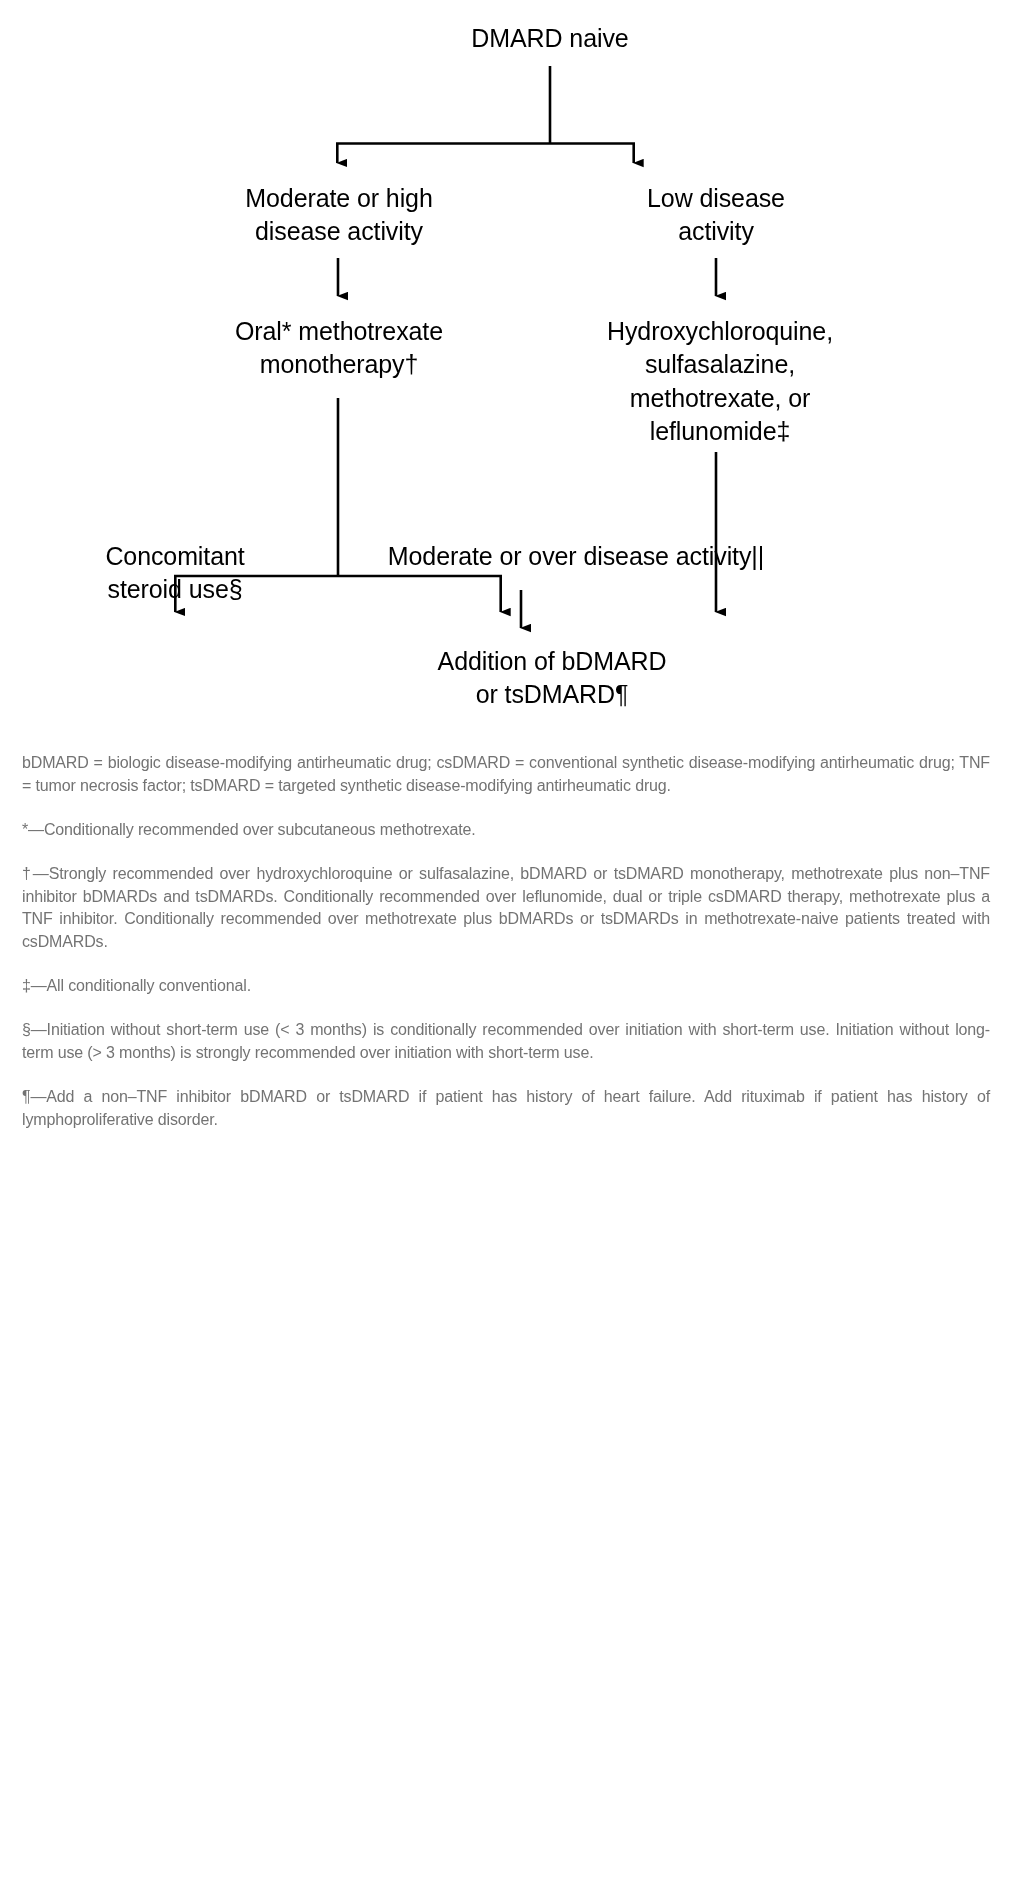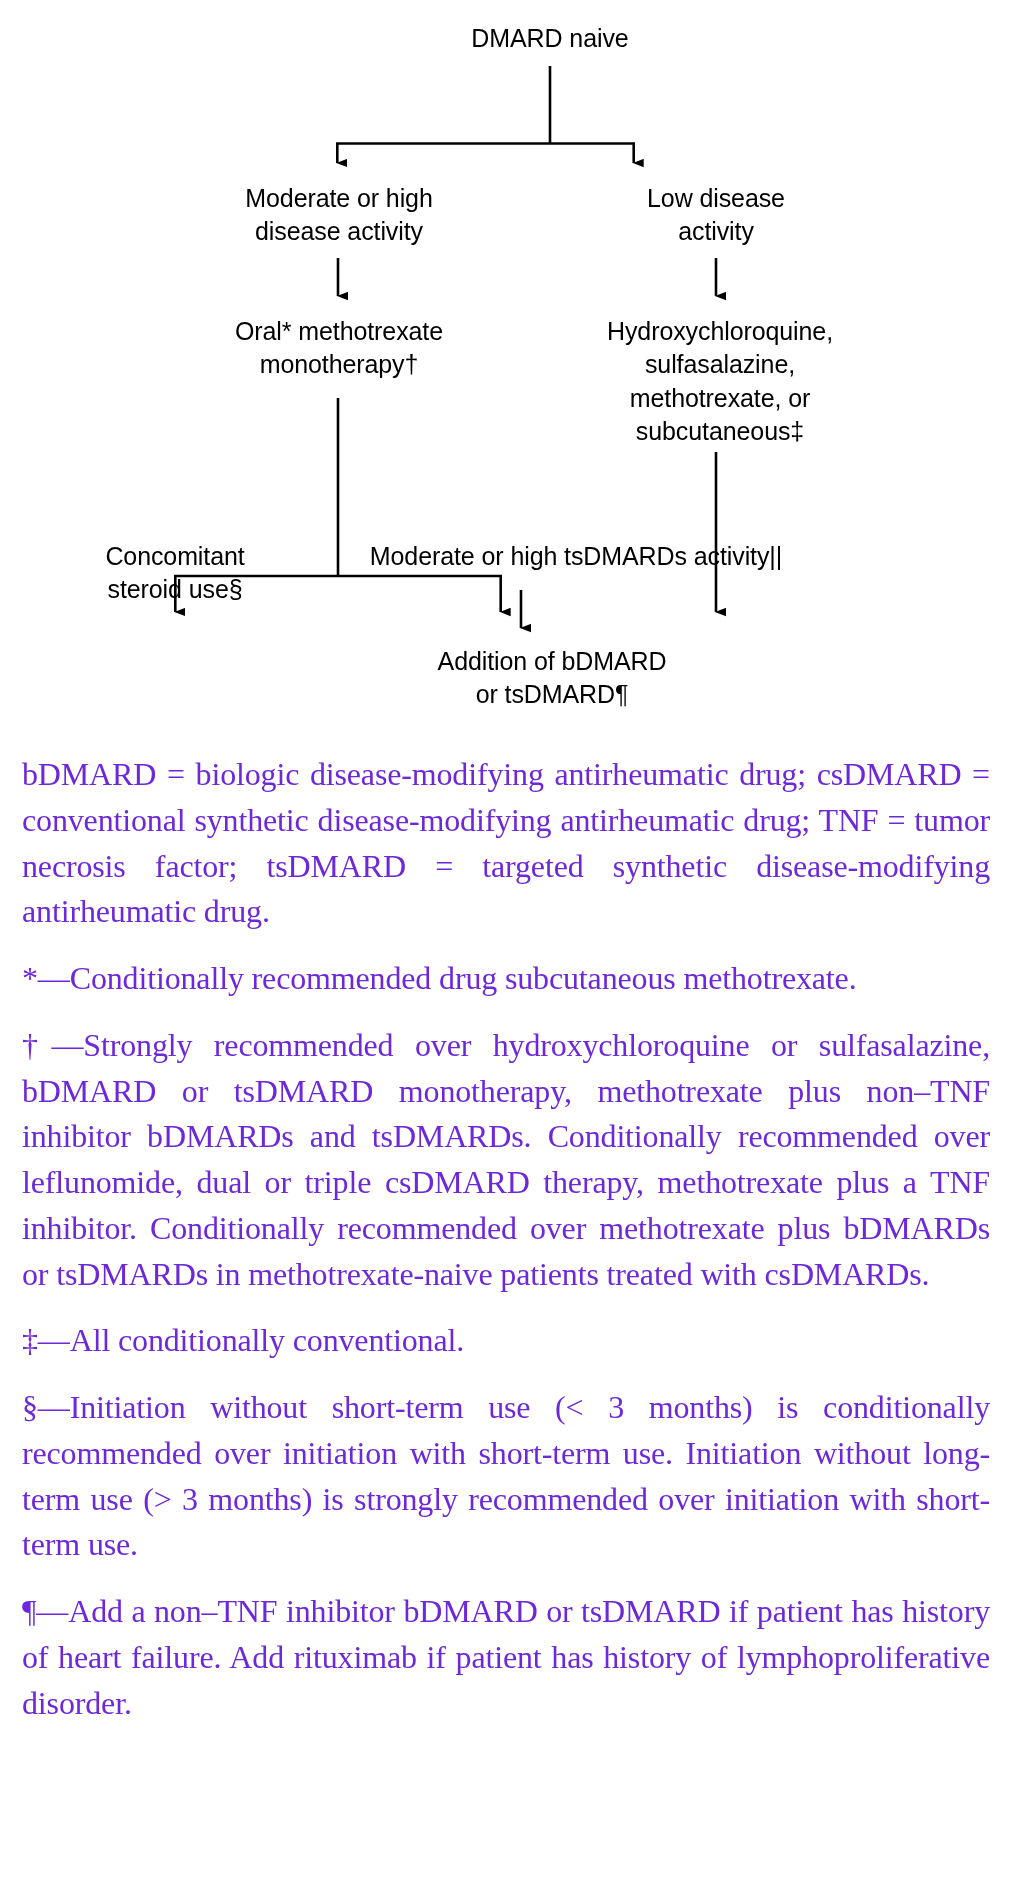--- a/index.html
+++ b/index.html
@@ -53,24 +53,24 @@
   .n-addition  { left: 350px;  top: 645px;  width: 404px; }
 
   
   #footnotes {
     position: absolute;
     left: 22px;
     top: 752px;
     width: 968px;
   }
   .fn {
-    font-family: Liberation Serif, serif;
-    font-size: 32px;
+    font-family: Liberation Sans, sans-serif;
+    font-size: 16px;
     line-height: 1.43;
-    color: #6d28d9;
+    color: #737373;
     margin: 0 0 21px 0;
     text-align: justify;
     letter-spacing: -0.15px;
   }
   .fn:last-child { margin-bottom: 16px; }
   .fn-last-natural { text-align: left; }
 </style>
 </head>
 <body>
 
@@ -111,28 +111,28 @@
   <div class="node n-root">DMARD naive</div>
   <div class="node n-modhigh">Moderate or high
 disease activity</div>
   <div class="node n-low">Low disease
 activity</div>
   <div class="node n-oral">Oral* methotrexate
 monotherapy†</div>
   <div class="node n-hydroxy">Hydroxychloroquine,
 sulfasalazine,
 methotrexate, or
-subcutaneous‡</div>
+leflunomide‡</div>
   <div class="node n-steroid">Concomitant
 steroid use§</div>
-  <div class="node n-modhigh2">Moderate or high tsDMARDs activity||</div>
+  <div class="node n-modhigh2">Moderate or over disease activity||</div>
   <div class="node n-addition">Addition of bDMARD
 or tsDMARD¶</div>
 </div>
 
 <div id="footnotes">
   <p class="fn">bDMARD = biologic disease-modifying antirheumatic drug; csDMARD = conventional synthetic disease-modifying antirheumatic drug; TNF = tumor necrosis factor; tsDMARD = targeted synthetic disease-modifying antirheumatic drug.</p>
-  <p class="fn fn-last-natural">*—Conditionally recommended drug subcutaneous methotrexate.</p>
+  <p class="fn fn-last-natural">*—Conditionally recommended over subcutaneous methotrexate.</p>
   <p class="fn">†—Strongly recommended over hydroxychloroquine or sulfasalazine, bDMARD or tsDMARD monotherapy, methotrexate plus non–TNF inhibitor bDMARDs and tsDMARDs. Conditionally recommended over leflunomide, dual or triple csDMARD therapy, methotrexate plus a TNF inhibitor. Conditionally recommended over methotrexate plus bDMARDs or tsDMARDs in methotrexate-naive patients treated with csDMARDs.</p>
   <p class="fn fn-last-natural">‡—All conditionally conventional.</p>
   <p class="fn">§—Initiation without short-term use (&lt; 3 months) is conditionally recommended over initiation with short-term use. Initiation without long-term use (&gt; 3 months) is strongly recommended over initiation with short-term use.</p>
   <p class="fn">¶—Add a non–TNF inhibitor bDMARD or tsDMARD if patient has history of heart failure. Add rituximab if patient has history of lymphoproliferative disorder.</p>
 </div>
 
 </body></html>

